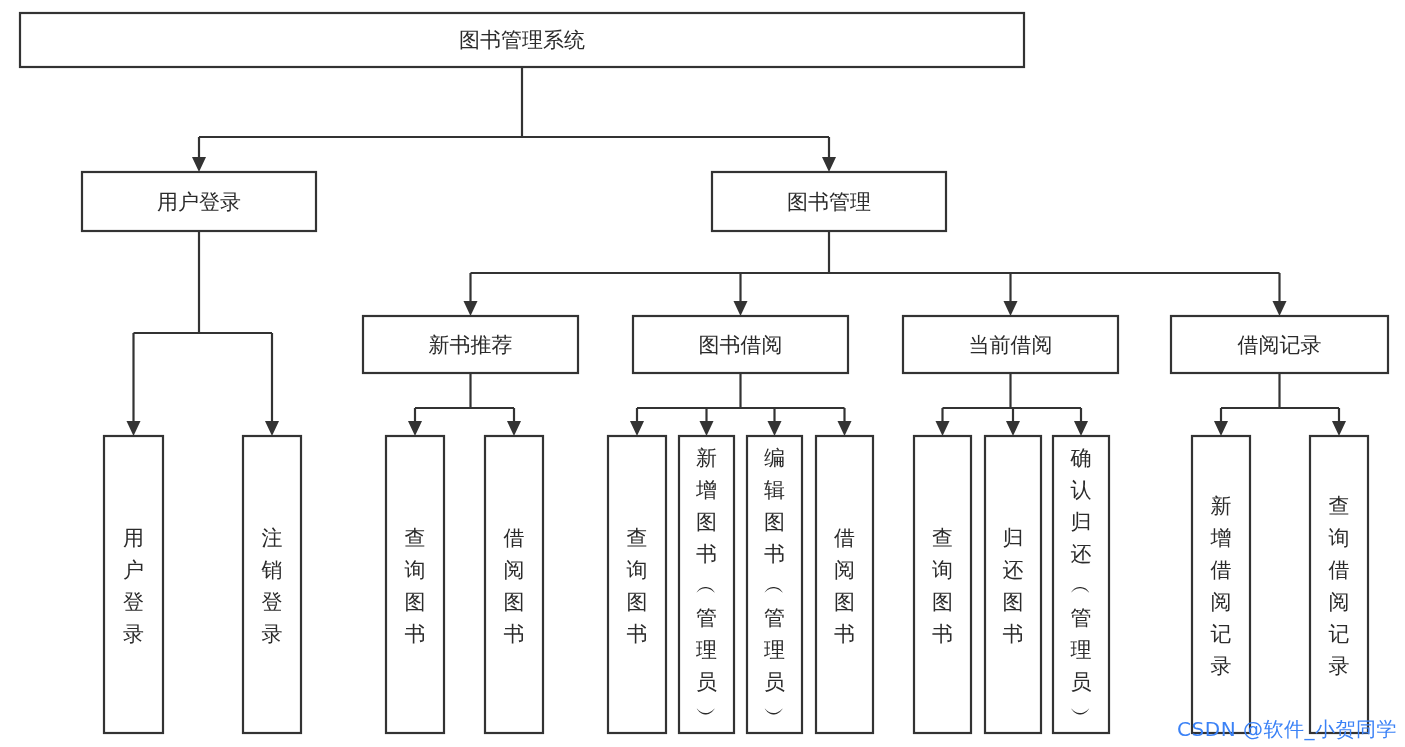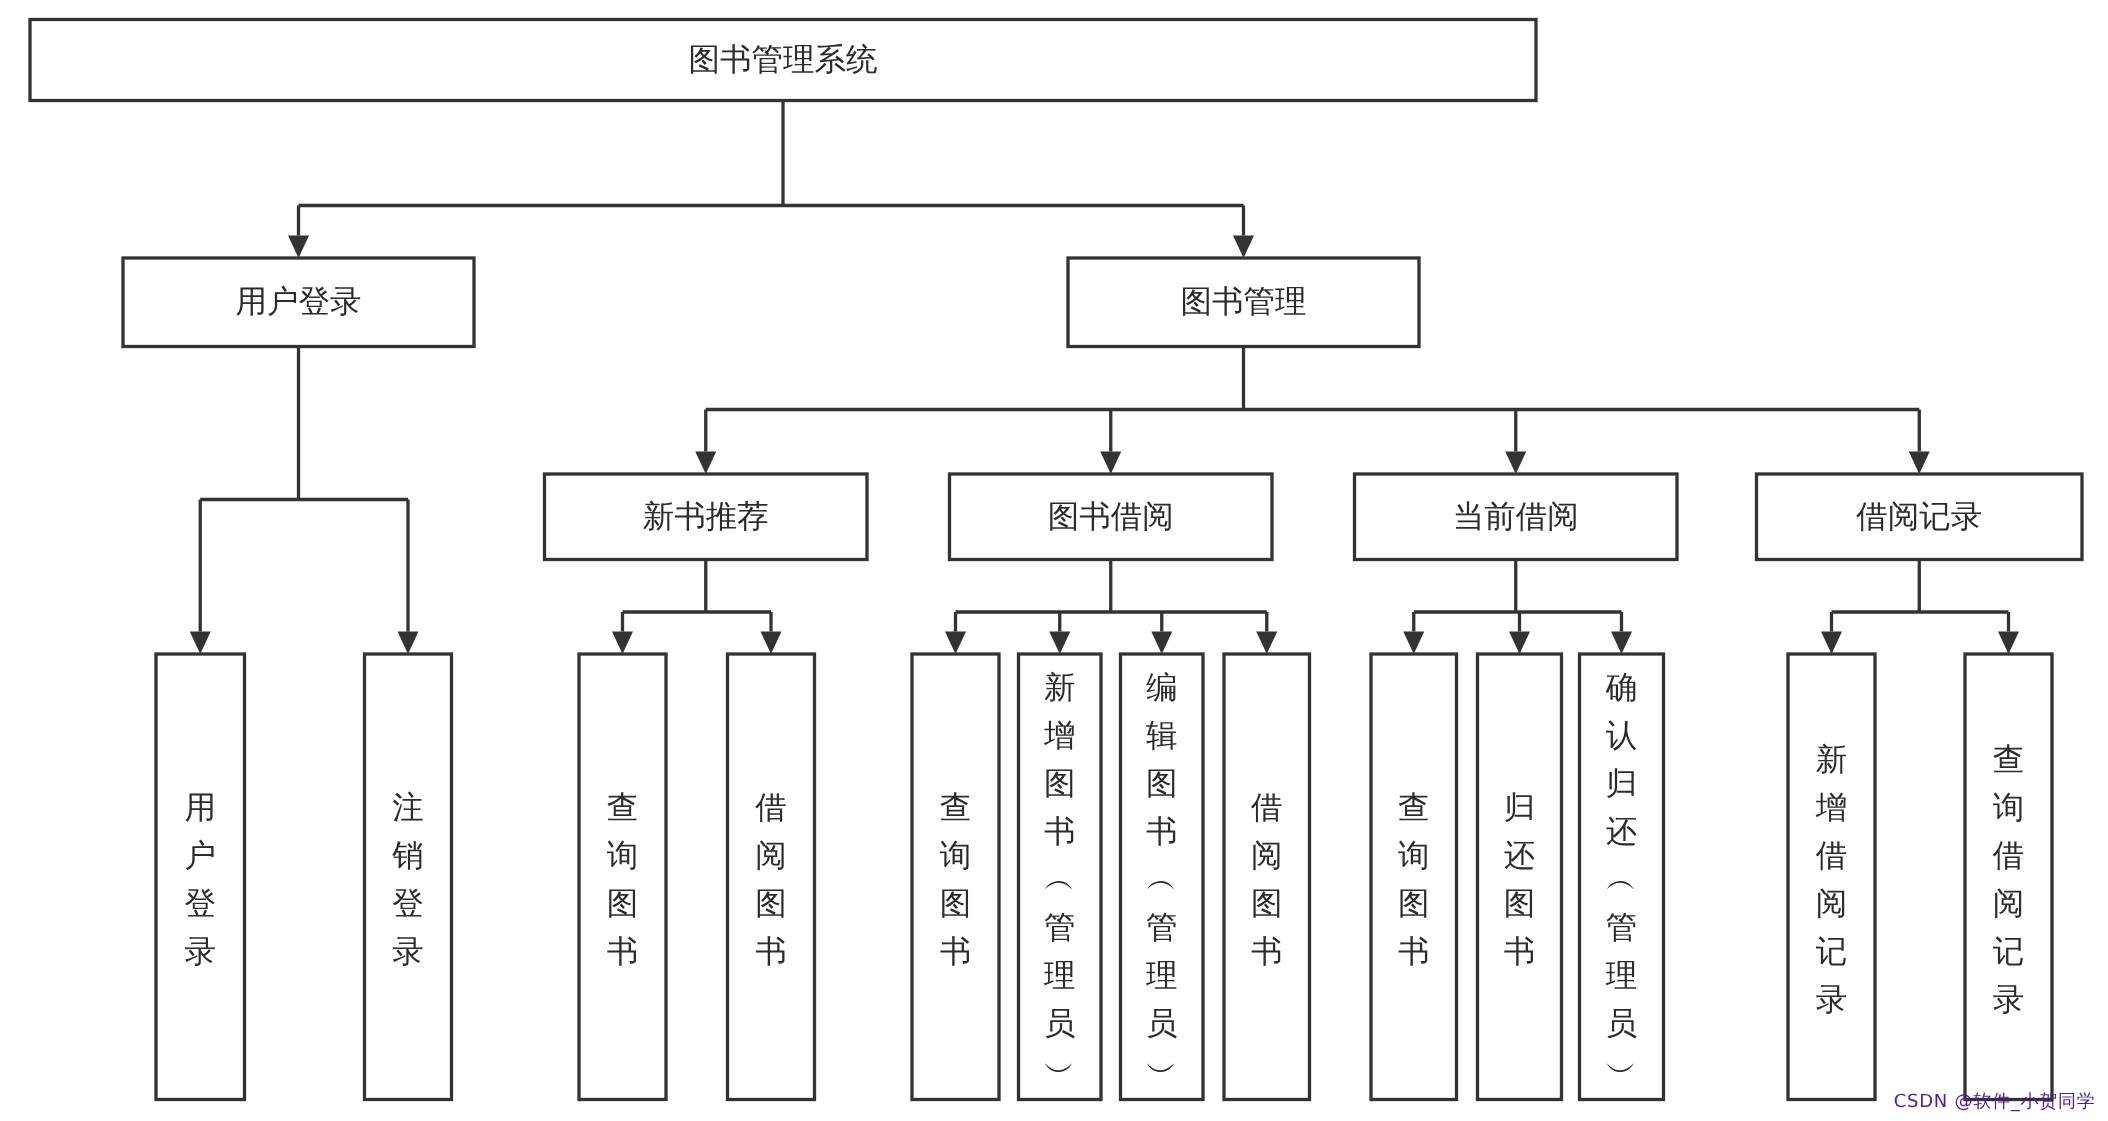--- a/index.html
+++ b/index.html
@@ -44,22 +44,22 @@
     stroke-linecap: butt;
   }
   .arrow-head {
     fill: #333333;
     stroke: none;
   }
   .watermark {
     position: absolute;
     right: 8px;
     bottom: 4px;
-    color: #4c1d95;
-    font-size: 12px;
+    color: #3b82f6;
+    font-size: 20px;
     font-family: "DejaVu Sans", "Liberation Sans", sans-serif;
     letter-spacing: 0.5px;
     white-space: nowrap;
     pointer-events: none;
   }
 </style>
 </head>
 <body>
 
 <svg id="diagram" viewBox="0 0 1405 747">

